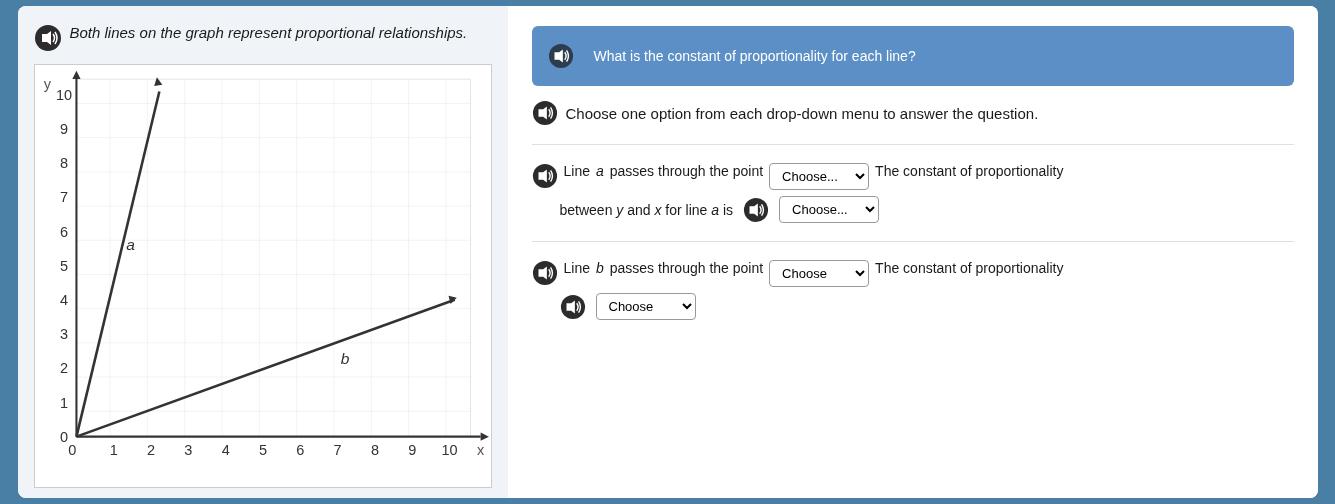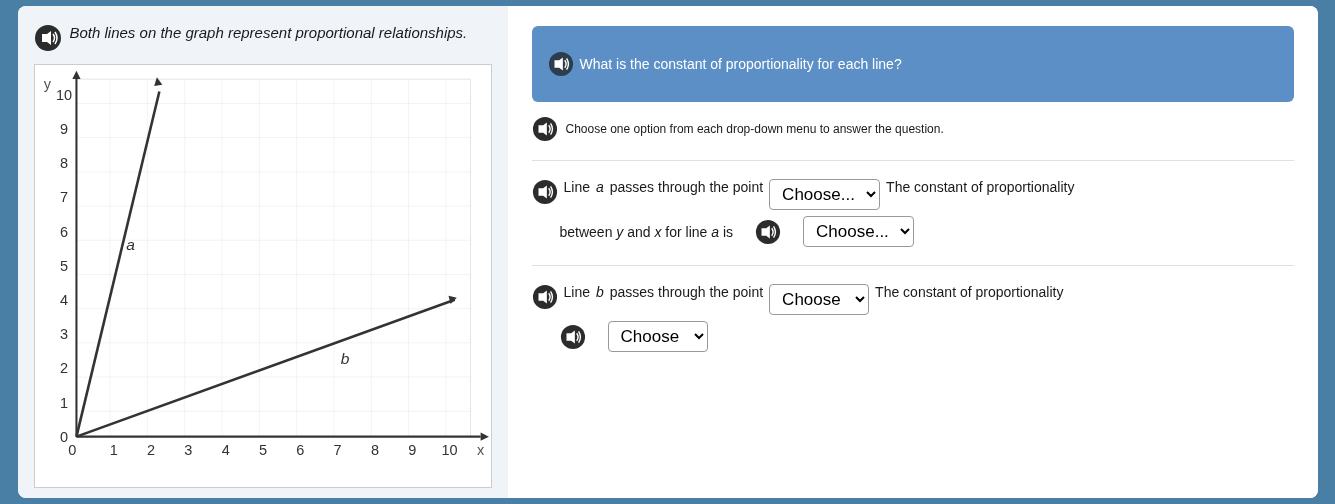--- a/index.html
+++ b/index.html
@@ -60,65 +60,65 @@
       flex: 1;
       background: white;
       padding: 20px 24px;
       display: flex;
       flex-direction: column;
       gap: 14px;
     }
     .question-box {
       background: #5b8fc5;
       border-radius: 6px;
-      padding: 25px 16px;
-      display: flex;
-      align-items: center;
-      gap: 6px;
+      padding: 17px 16px;
+      display: flex;
+      align-items: center;
+      gap: 20px;
     }
     .question-box .qtext {
       color: white;
       font-size: 14px;
       font-weight: 500;
     }
     .instruction-row {
       display: flex;
       align-items: center;
       gap: 8px;
     }
     .instruction-text {
-      font-size: 12px;
+      font-size: 15px;
       color: #1a1a1a;
     }
     .line-row {
       display: flex;
       align-items: flex-start;
       gap: 6px;
       flex-wrap: wrap;
       font-size: 14px;
       color: #1a1a1a;
     }
     .line-row em {
       font-style: italic;
     }
     .sub-row {
       display: flex;
       align-items: center;
-      gap: 22px;
+      gap: 10px;
       font-size: 14px;
       color: #1a1a1a;
       padding-left: 28px;
       margin-top: -8px;
     }
     .sub-row em {
       font-style: italic;
     }
     select.choose-dropdown {
       padding: 4px 8px;
-      font-size: 17px;
+      font-size: 13px;
       border: 1px solid #999;
       border-radius: 4px;
       background: white;
       cursor: pointer;
       min-width: 100px;
     }
     .speaker-sm {
       display: inline-flex;
       align-items: center;
       justify-content: center;

